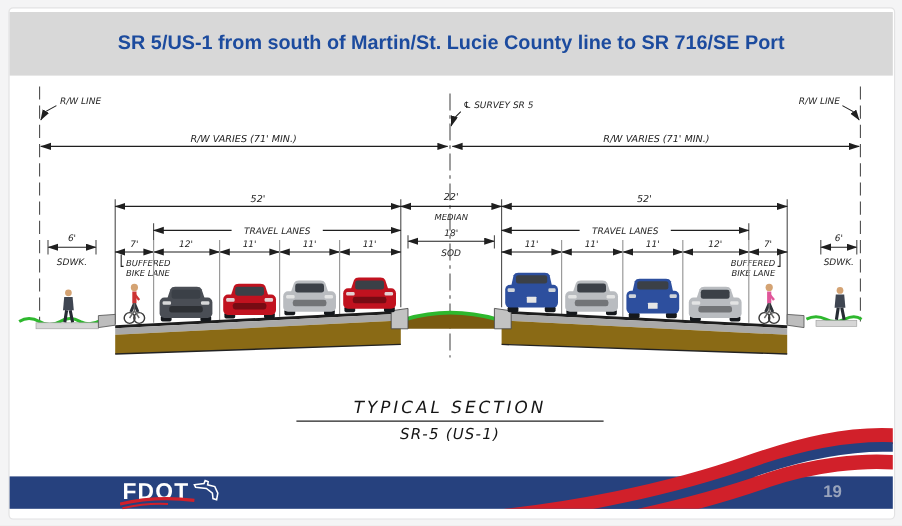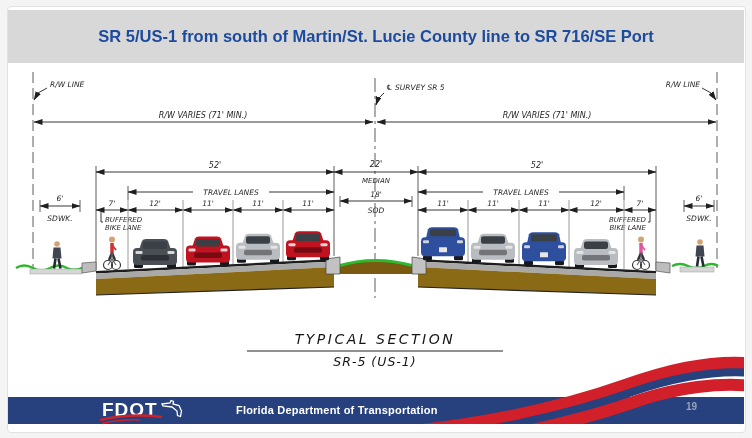--- a/index.html
+++ b/index.html
@@ -19,21 +19,21 @@
         letter-spacing:1px;fill:#151515;}
   .dimline{stroke:#1f1f1f;stroke-width:0.9;}
   .extline{stroke:#4a4a4a;stroke-width:0.9;}
   .laneline{stroke:#9a9a9a;stroke-width:1;}
   .leader{stroke:#1f1f1f;stroke-width:0.9;fill:none;}
   .footerbar{position:absolute;left:8px;top:397px;width:736px;height:27px;background:#26417e;}
   .swoosh{position:absolute;left:392px;top:346px;width:352px;height:78px;pointer-events:none;}
   .fdot-logo{position:absolute;left:100px;top:398px;width:130px;height:27px;}
   .agency{position:absolute;left:236px;top:404px;color:#ffffff;font-weight:bold;
           font-size:11px;letter-spacing:0.2px;}
-  .pagenum{position:absolute;left:686px;top:401px;color:#98a3bb;font-weight:bold;font-size:10px;}
+  .pagenum{position:absolute;left:686px;top:401px;color:#98a3bb;font-weight:bold;font-size:14px;}
 </style>
 </head>
 <body>
 
 <div class="stage">
   <div class="slide"></div>
 
   <div class="titlebar">
     <div>SR 5/US-1 from south of Martin/St. Lucie County line to SR 716/SE Port</div>
   </div>
@@ -234,15 +234,14 @@
     <path d="M-10,88 C80,82 170,62 232,40 C272,26 316,14 360,18" stroke="#d1202a" stroke-width="13" fill="none"></path>
     <path d="M-10,97 C86,90 178,68 240,46 C278,33 322,24 360,27" stroke="#26417e" stroke-width="8" fill="none"></path>
     <path d="M-10,107 C92,98 186,76 248,54 C284,42 328,36 360,40" stroke="#d1202a" stroke-width="12" fill="none"></path>
   </svg>
   <svg class="fdot-logo" viewBox="0 0 130 27">
     <text x="2" y="18" font-family="Liberation Sans, sans-serif" font-size="19" font-weight="bold" letter-spacing="1" fill="#ffffff">FDOT</text>
     <path d="M62,6 L70,5 L71,2.5 L73.5,3.5 L73,6 L79,7.5 L81.5,13 L80.5,18.5 L77.5,17.5 L77,13 L72,9 L63,8 Z" fill="none" stroke="#ffffff" stroke-width="1.3"></path>
     <path d="M0,22 Q30,15 62,19" stroke="#d1202a" stroke-width="2.6" fill="none"></path>
     <path d="M2,25.5 Q22,21 40,22" stroke="#d1202a" stroke-width="1.6" fill="none"></path>
   </svg>
-  <span class="agency">Florida Department of Transportation</span>
   <span class="pagenum">19</span>
 </div>
 
 </body></html>

